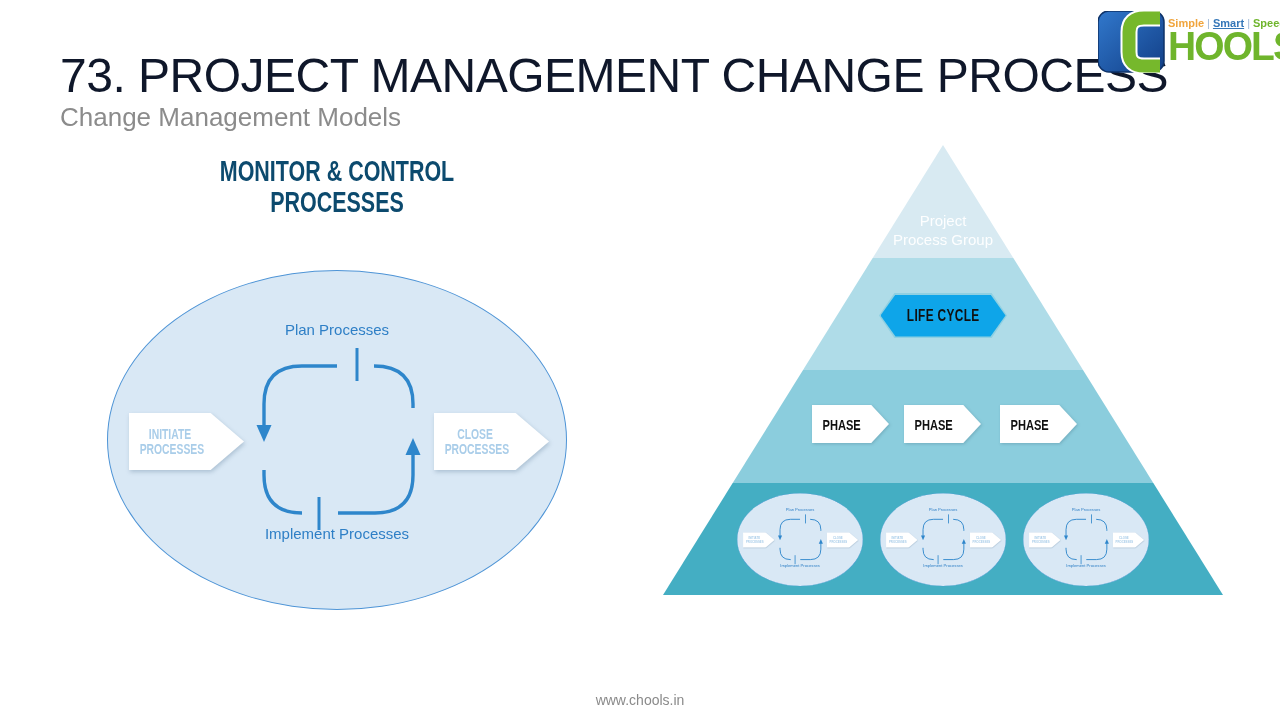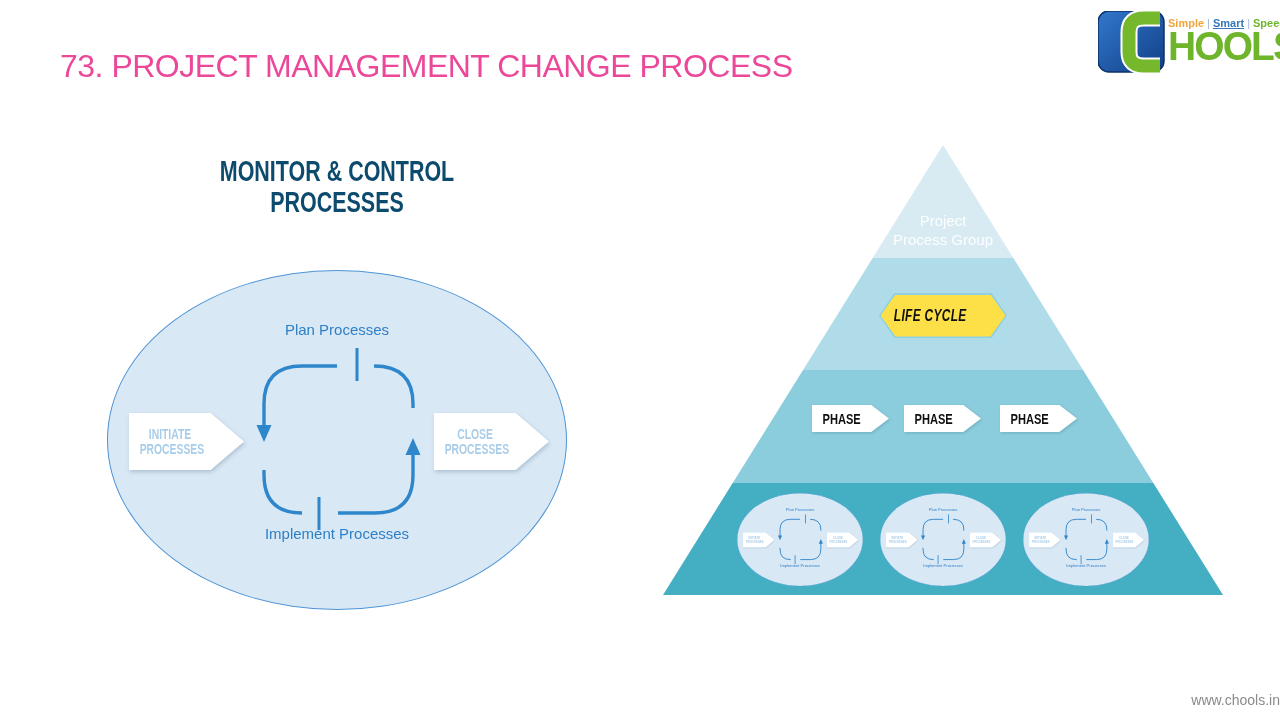--- a/index.html
+++ b/index.html
@@ -2,22 +2,22 @@
 <html><head>
 <meta charset="utf-8">
 <style>
   html,body{margin:0;padding:0;background:#e9e9e9;}
   .canvas{
     position:relative;width:1280px;height:720px;background:#ffffff;
     overflow:hidden;font-family:"Liberation Sans",sans-serif;
   }
   
   .slide-title{
-    position:absolute;left:60px;top:48px;font-size:32px;font-weight:400;
-    color:#ec4899;letter-spacing:-0.5px;white-space:nowrap;
+    position:absolute;left:60px;top:48px;font-size:48px;font-weight:400;
+    color:#0f172a;letter-spacing:-0.5px;white-space:nowrap;
   }
   .slide-subtitle{
     position:absolute;left:60px;top:102px;font-size:26px;font-weight:400;
     color:#8b8b8b;white-space:nowrap;
   }
   
   .logo{position:absolute;left:1098px;top:8px;width:182px;height:70px;}
   .logo-mark{position:absolute;left:0;top:3px;}
   .logo-right{position:absolute;left:70px;top:9px;}
   .logo-tagline{font-size:11px;font-weight:700;white-space:nowrap;}
@@ -70,49 +70,50 @@
   .tier4{top:75%;background:#44AEC3;}
   .ppg-label{
     position:absolute;left:0;top:66px;width:100%;text-align:center;
     color:rgba(255,255,255,0.95);font-size:15px;line-height:19px;font-weight:400;
   }
   .lc-badge{
     position:absolute;left:216px;top:148px;width:128px;height:45px;
     background:#8FD0E2;clip-path:polygon(12% 0,88% 0,100% 50%,88% 100%,12% 100%,0 50%);
   }
   .lc-inner{
-    position:absolute;inset:1.5px;background:#fde047;
+    position:absolute;inset:1.5px;background:#0ea5e9;
     clip-path:polygon(12% 0,88% 0,100% 50%,88% 100%,12% 100%,0 50%);
-    display:flex;align-items:center;justify-content:flex-start;font-style:italic;
+    display:flex;align-items:center;justify-content:center;
   }
   .lc-text{color:#101010;font-weight:700;font-size:16px;letter-spacing:0.5px;}
-  .phase-wrap{position:absolute;top:260px;width:77px;height:27px;
+  .phase-wrap{position:absolute;top:260px;width:77px;height:38px;
     filter:drop-shadow(1px 1px 1.5px rgba(40,80,100,0.25));}
   .phase1{left:149px;} .phase2{left:241px;} .phase3{left:337px;}
   .phase{
     width:100%;height:100%;background:#ffffff;
     clip-path:polygon(0 0,77% 0,100% 50%,77% 100%,0 100%);
     display:flex;align-items:center;
   }
   .phase-text{width:77%;text-align:center;color:#101010;font-weight:700;font-size:15px;}
   .mini-cycle{position:absolute;top:348px;width:126px;height:94px;}
   .mini1{left:74px;} .mini2{left:217px;} .mini3{left:360px;}
   .cycle.small{left:0;top:0;transform:scale(0.274);transform-origin:0 0;}
   
   .footer-url{
-    position:absolute;left:0;right:0;top:692px;text-align:right;
+    position:absolute;left:0;right:0;top:692px;text-align:center;
     font-size:14px;color:#8a8a8a;
   }
 </style>
 </head>
 <body>
 
 <div class="canvas">
 
   <div class="slide-title">73. PROJECT MANAGEMENT CHANGE PROCESS</div>
+  <div class="slide-subtitle">Change Management Models</div>
 
   <div class="logo">
     <svg class="logo-mark" width="70" height="62" viewBox="0 0 70 62">
       <defs>
         <linearGradient id="lgBlue" x1="0" y1="0" x2="1" y2="1">
           <stop offset="0" stop-color="#3178CC"></stop>
           <stop offset="1" stop-color="#123F87"></stop>
         </linearGradient>
       </defs>
       <rect x="0" y="0" width="66" height="61" rx="11" fill="url(#lgBlue)" stroke="#0E3268" stroke-width="1.5"></rect>

